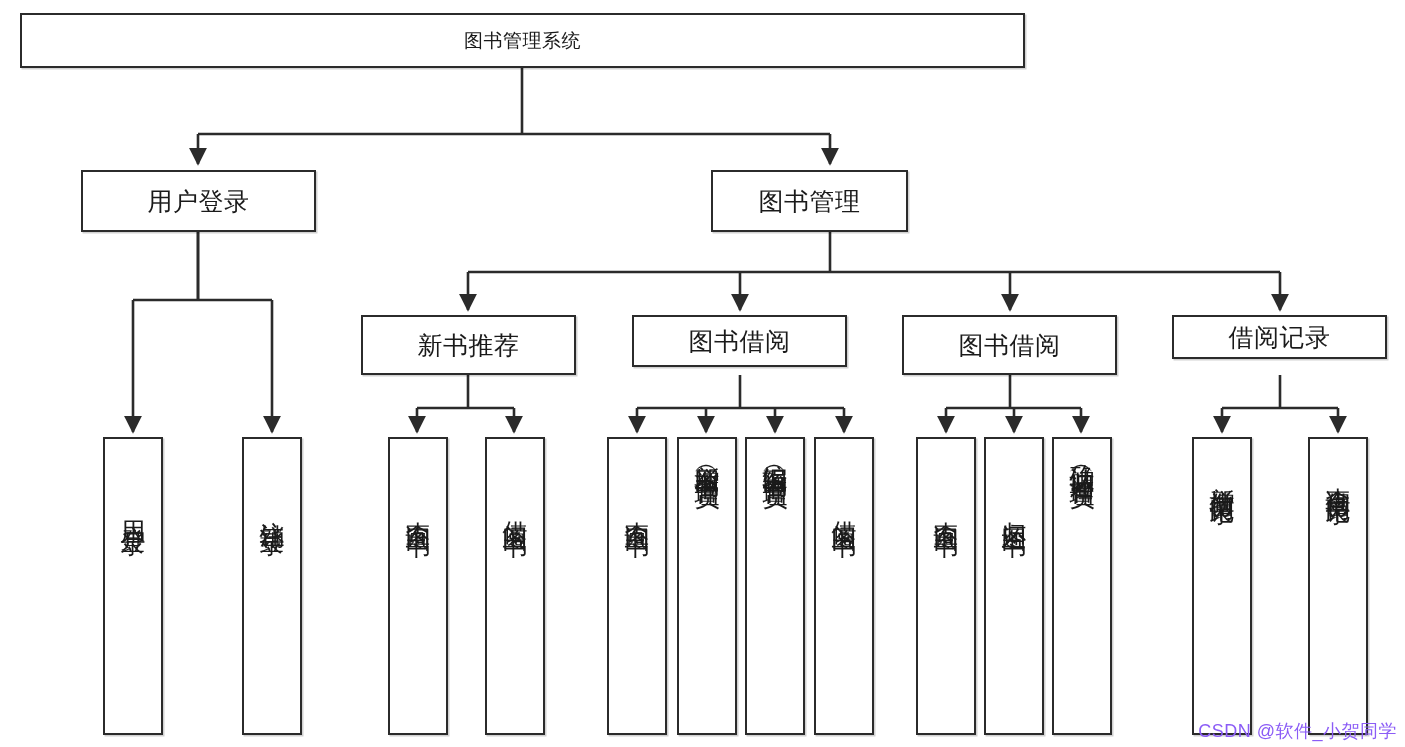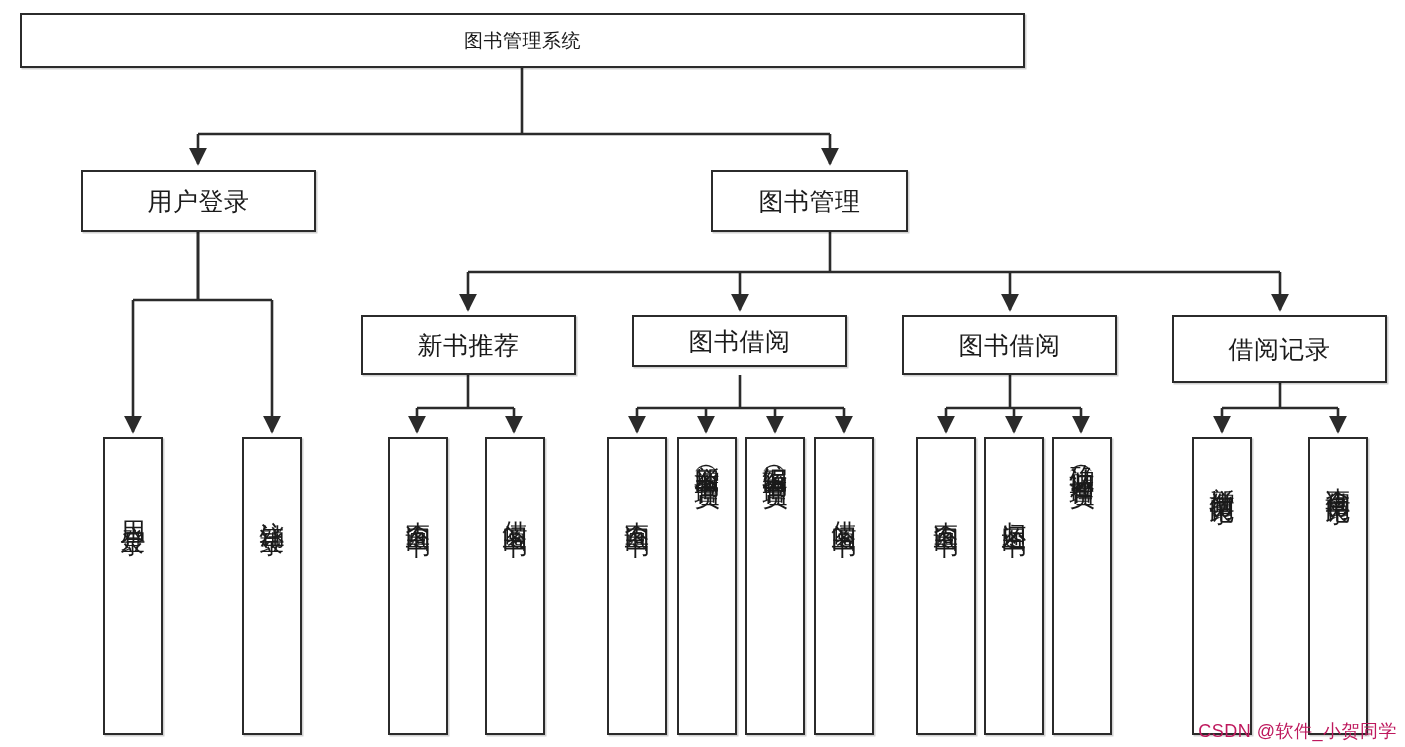--- a/index.html
+++ b/index.html
@@ -65,21 +65,21 @@
     white-space: nowrap;
   }
   .node.v.tall .label {
     letter-spacing: 3px;
   }
   #watermark {
     position: absolute;
     right: 8px;
     bottom: 4px;
     font-size: 18px;
-    color: #be185d;
+    color: #8b5cf6;
     letter-spacing: 0.5px;
     white-space: nowrap;
     user-select: none;
   }
 </style>
 </head>
 <body>
 
 <div id="canvas">
 
@@ -152,21 +152,21 @@
   </div>
 
   <div class="node h" style="left:632px; top:315px; width:215px; height:52px;">
     <span class="label">图书借阅</span>
   </div>
 
   <div class="node h" style="left:902px; top:315px; width:215px; height:60px;">
     <span class="label">图书借阅</span>
   </div>
 
-  <div class="node h" style="left:1172px; top:315px; width:215px; height:68px;">
+  <div class="node h" style="left:1172px; top:315px; width:215px; height:44px;">
     <span class="label">借阅记录</span>
   </div>
 
   <div class="node v" style="left:103px; top:437px; width:60px; height:298px; padding-top:62px;">
     <span class="label">用户登录</span>
   </div>
 
   <div class="node v" style="left:242px; top:437px; width:60px; height:298px; padding-top:62px;">
     <span class="label">注销登录</span>
   </div>

